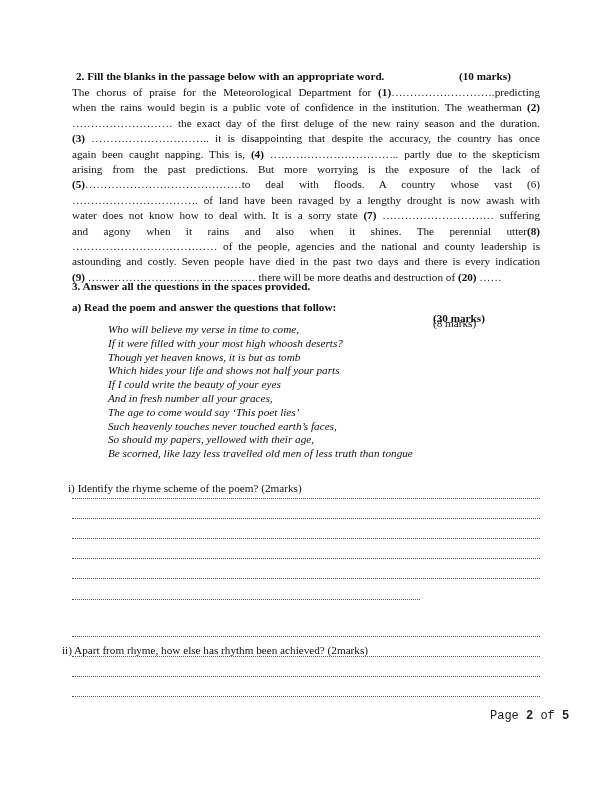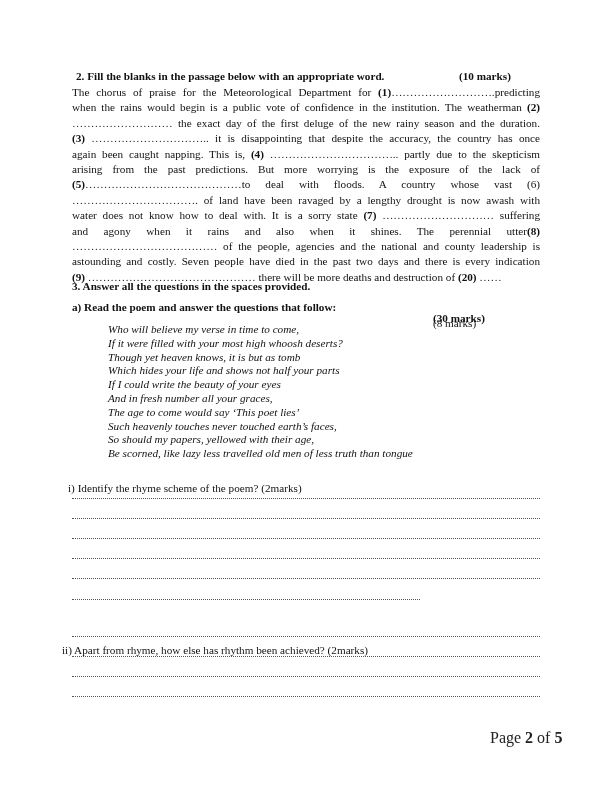--- a/index.html
+++ b/index.html
@@ -6,21 +6,21 @@
     body { width: 612px; height: 792px; position: relative; overflow: hidden;
       font-family: "Liberation Serif", "DejaVu Serif", serif; color: #111; font-size: 11.2px; }
     .abs { position: absolute; white-space: nowrap; }
     .para { position: absolute; left: 72px; width: 468px; line-height: 15.4px; text-align: justify; }
     .para .ln { display: block; text-align-last: justify; height: 15.4px; white-space: nowrap; overflow: hidden; }
     .para .ln.last { text-align-last: left; }
     b { font-weight: bold; }
     .poem { position: absolute; left: 108px; top: 323px; line-height: 13.8px; font-style: italic; }
     .poem div { white-space: nowrap; }
     .dots { position: absolute; left: 72px; height: 0; border-top: 1px dotted #555; }
-    .footer { position: absolute; left: 490px; top: 729px; font-family: Liberation Serif, serif; font-size: 16px; color: #222; }
+    .footer { position: absolute; left: 490px; top: 709px; font-family: Liberation Mono, monospace; font-size: 12px; color: #222; }
   </style>
 </head>
 <body>
 
 <div class="abs" style="left:76px; top:70px; font-weight:bold;text-align:center;">
   <span>2. Fill the blanks in the passage below with an appropriate word.</span>
 </div>
 <div class="abs" style="left:459px; top:70px; font-weight:bold;">(10 marks)</div>
 
 <div class="para" id="passage" style="top:85px;">

